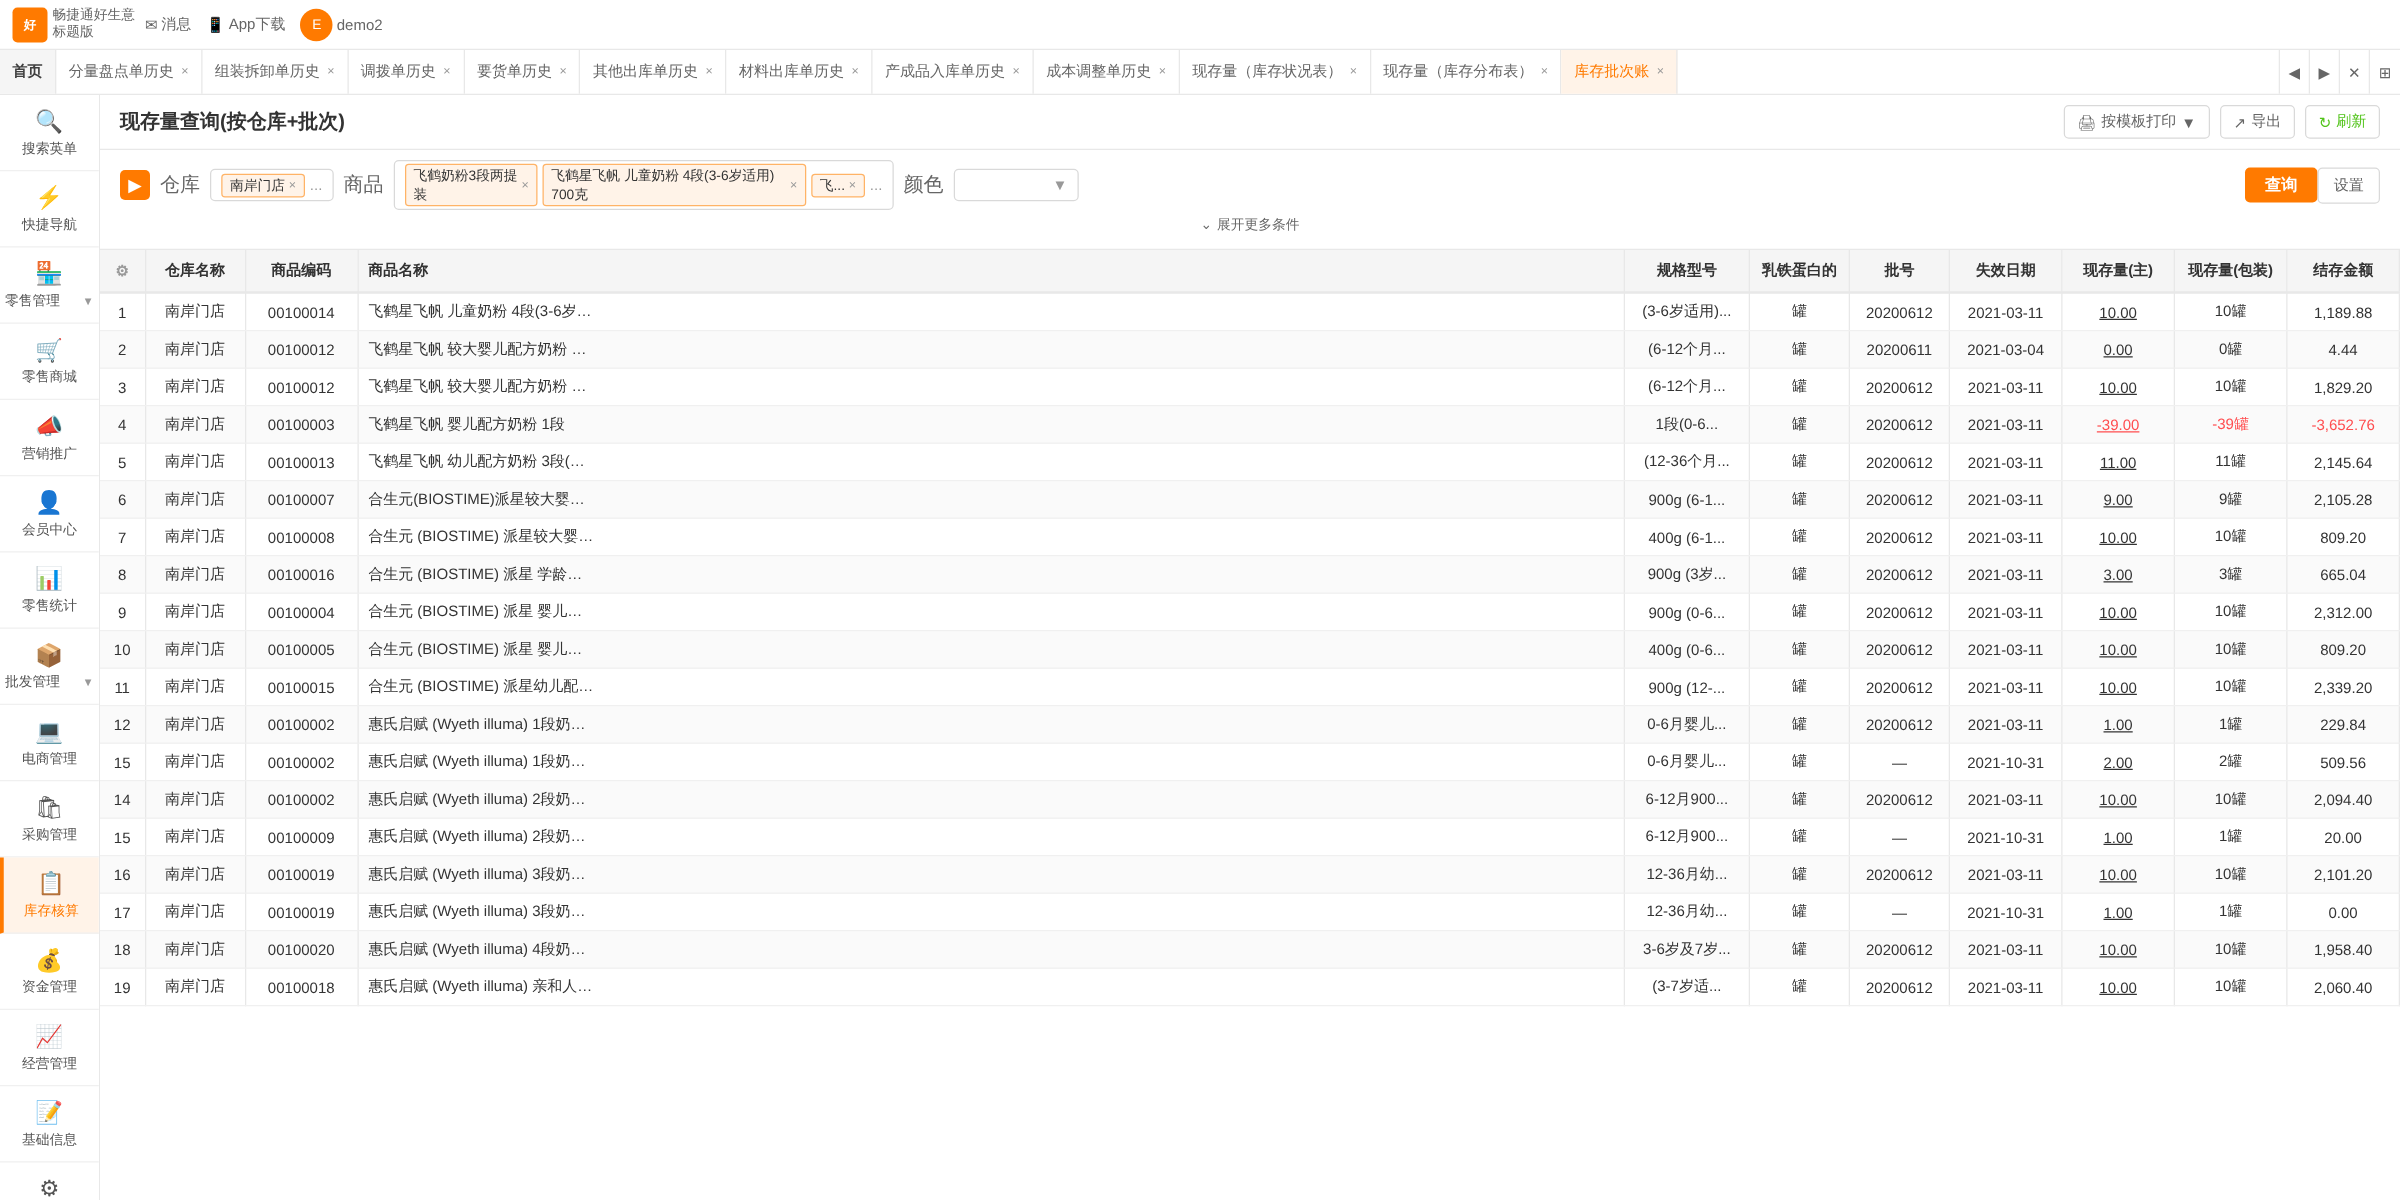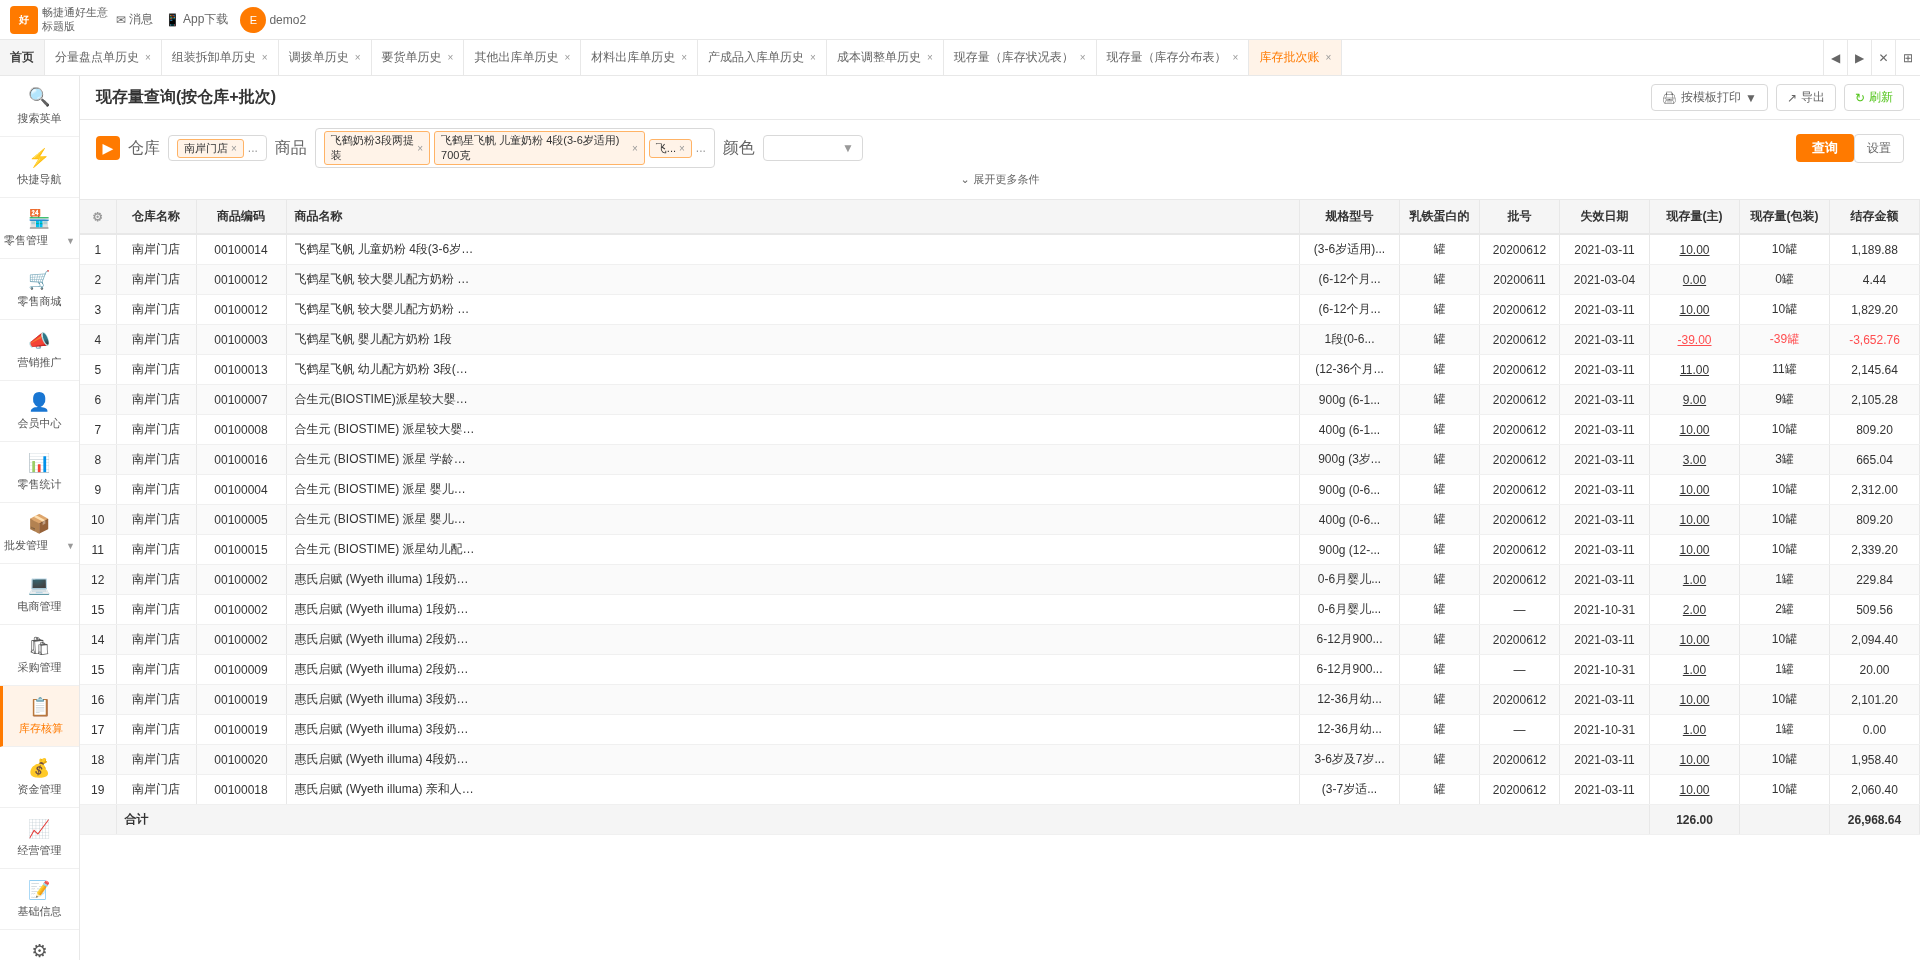--- a/index.html
+++ b/index.html
@@ -563,24 +563,17 @@
     <td class="col-code">00100018</td>
     <td class="col-name text-left"><span class="ellipsis">惠氏启赋 (Wyeth illuma) 亲和人体儿童配方奶粉4段（3...</span></td>
     <td class="col-spec">(3-7岁适...</td>
     <td class="col-unit">罐</td>
     <td class="col-batch">20200612</td>
     <td class="col-expire">2021-03-11</td>
     <td class="col-stock-main"><span class="text-underline">10.00</span></td>
     <td class="col-stock-pkg">10罐</td>
     <td class="col-balance">2,060.40</td>
   </tr>
-            <tr class="summary-row">
-  <td></td>
-  <td colspan="7" style="text-align:left;">合计</td>
-  <td>126.00</td>
-  <td></td>
-  <td>26,968.64</td>
-</tr>
           </tbody>
       </table>
     </div>
   </div>
 </div>
 
 </body></html>

